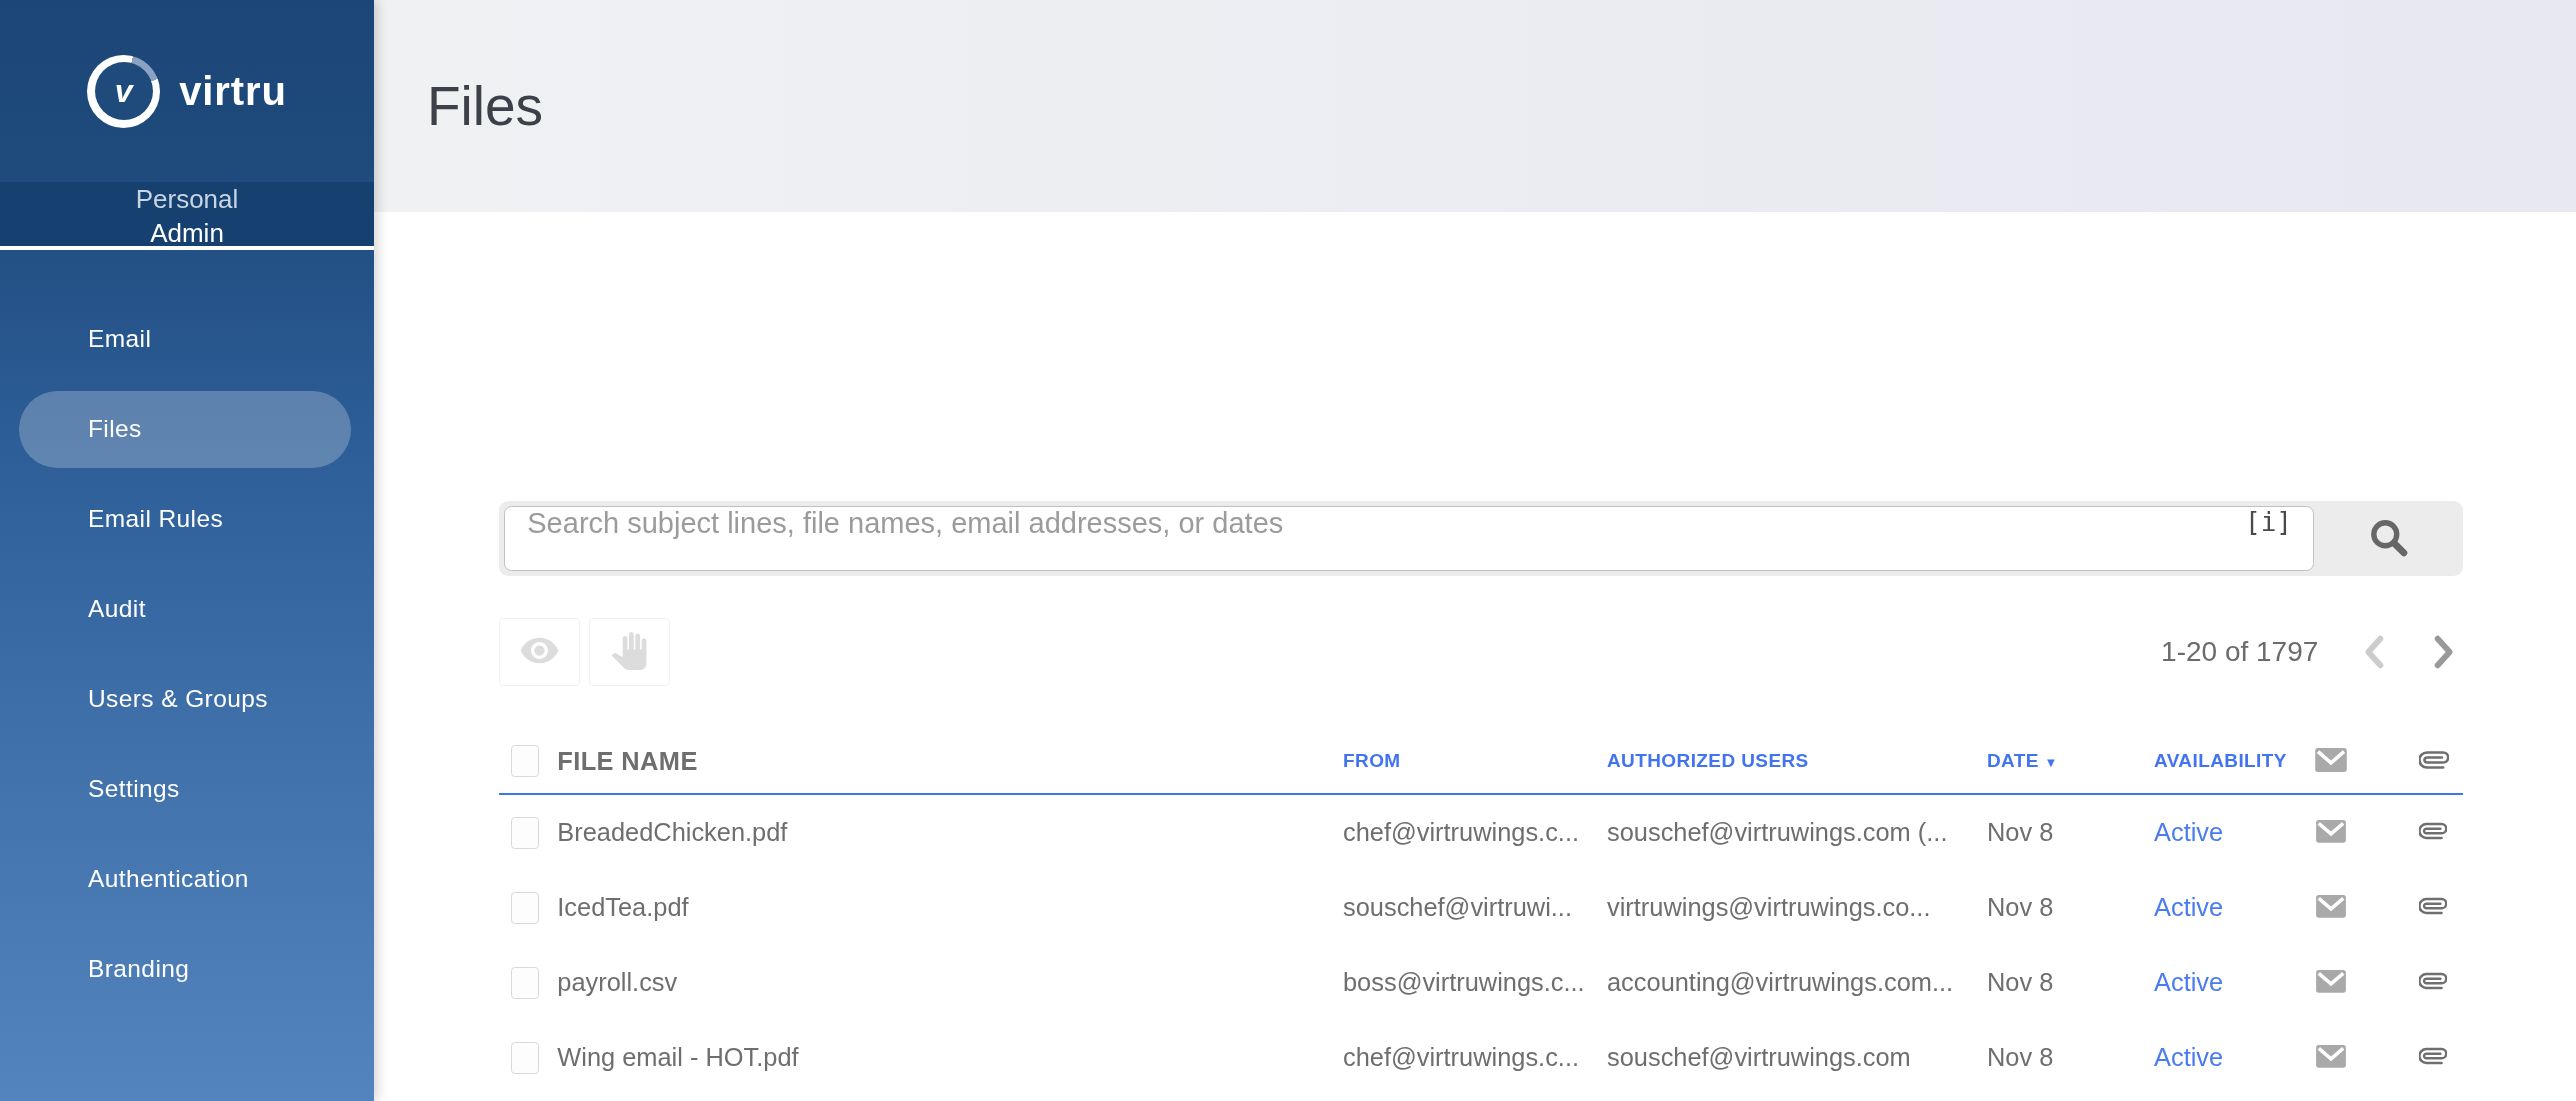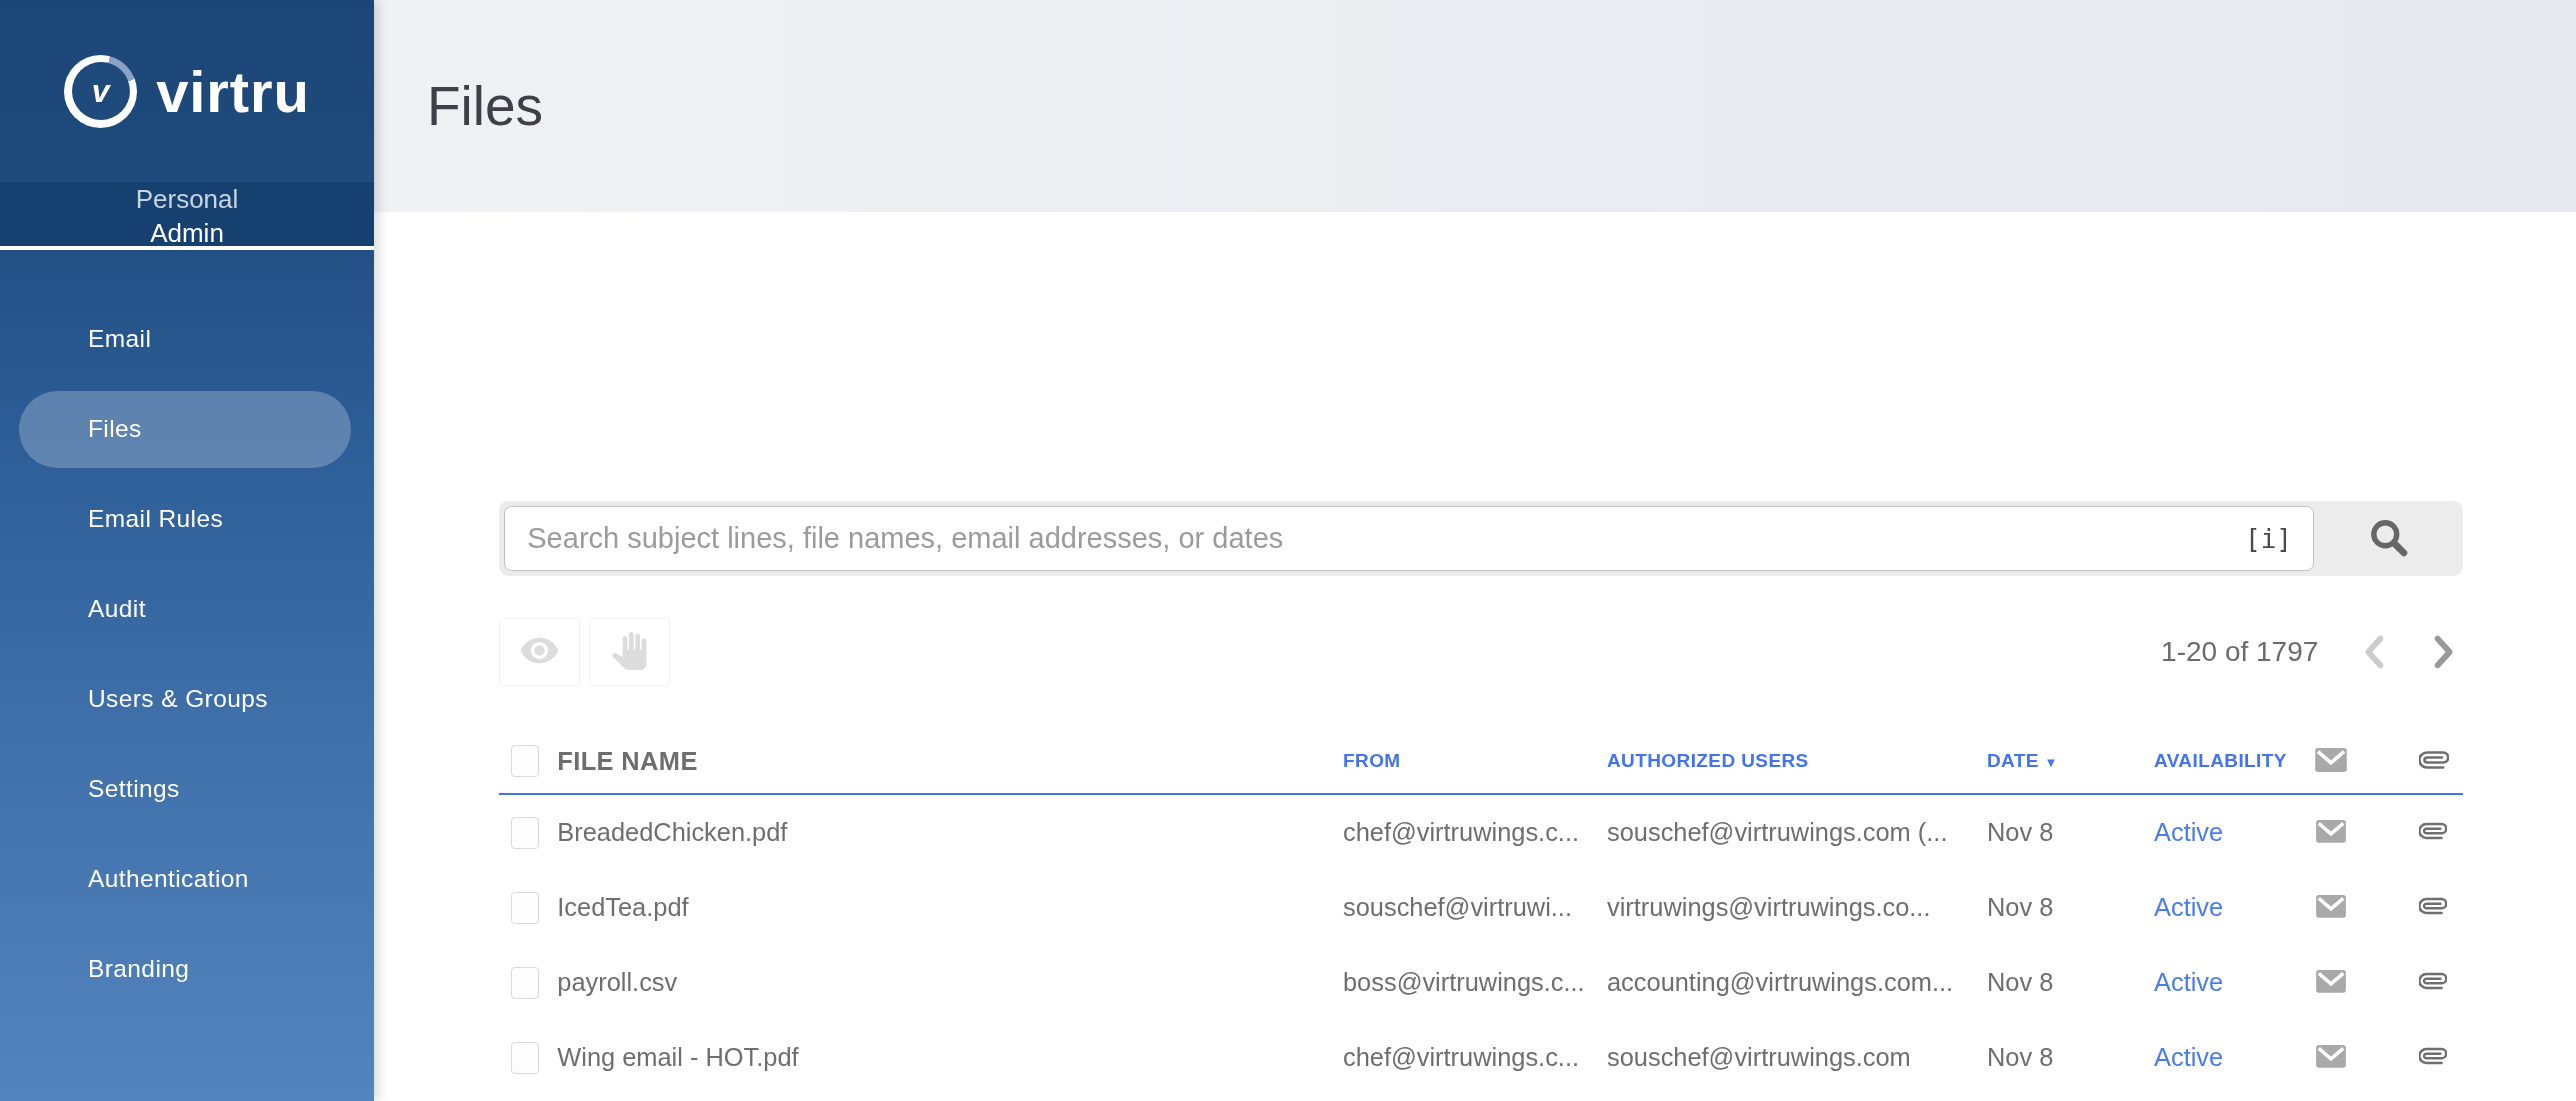--- a/index.html
+++ b/index.html
@@ -10,21 +10,21 @@
   .sidebar { position:absolute; left:0; top:0; width:374px; height:1102px;
              background:linear-gradient(180deg,#1c4677 0%,#1e4a7c 15%,#2c5c95 38%,#3f6fa8 65%,#5384bd 100%);
              box-shadow:2.8px 0 11.3px rgba(0,0,0,.18); z-index:5; }
   .logo-row { height:182px; display:flex; align-items:center; justify-content:center; gap:19px; }
   .logo-ring { width:73px; height:73px; border-radius:50%;
                background:conic-gradient(from 15deg,#8aa2c3 0 55deg,#ffffff 55deg 360deg);
                display:flex; align-items:center; justify-content:center; }
   .logo-ring .inner { width:58px; height:58px; border-radius:50%; background:#1e4a7c;
                       display:flex; align-items:center; justify-content:center;
                       color:#fff; font-size:32px; font-weight:700; font-style:italic; }
-  .wordmark { color:#fff; font-size:58px; font-weight:700; letter-spacing:0.9px; }
+  .wordmark { color:#fff; font-size:40px; font-weight:700; letter-spacing:0.9px; }
 
   .tabs { height:68px; background:#164070; display:flex;flex-direction:column; }
   .tab { flex:1; display:flex; align-items:center; justify-content:center;
          font-size:26px; color:#c8d5e3; position:relative; cursor:pointer; }
   .tab.active { color:#ffffff; }
   .tab.active::after { content:""; position:absolute; left:0; right:0; bottom:0;
                        height:3.8px; background:#ffffff; }
 
   .menu { margin-top:44px; }
   .slot { height:90px; display:flex; align-items:center; }
@@ -38,21 +38,21 @@
   .page-header { height:212px; background:linear-gradient(90deg,#f0f1f3 0%,#e7e8f0 100%);
                  display:flex; align-items:center; padding-left:53px; }
   .page-title { font-size:55px; font-weight:400; color:#3b4049; }
 
   .content { padding:0 113px 0 125px; }
 
   
   .search-bar { margin-top:289px; height:75px; background:#ececec; border-radius:9.4px;
                 display:flex; align-items:stretch; }
   .input-wrap { flex:1; margin:4.7px 0 4.7px 4.7px; background:#fff; border:1.9px solid #c0c0c0;
-                border-radius:7.5px; display:flex; align-items:center; padding:0 21px 0 22.6px; }
+                border-radius:7.5px; display:flex; align-items:flex-start; padding:0 21px 0 22.6px; }
   .input-wrap input { flex:1; border:none; outline:none; font-size:29px; color:#555;
                       font-family:"Liberation Sans", sans-serif; background:transparent; }
   .input-wrap input::placeholder { color:#9b9b9b; }
   .shortcut-hint { font-family:"DejaVu Sans Mono", monospace; font-size:26px; color:#4a4a4a; }
   .search-btn { width:149px; display:flex; align-items:center; justify-content:center;
                 background:transparent; border:none; cursor:pointer; }
 
   
   .tools-row { margin-top:42px; display:flex; align-items:center; justify-content:space-between; }
   .btn-group { display:flex; gap:8.5px; }

